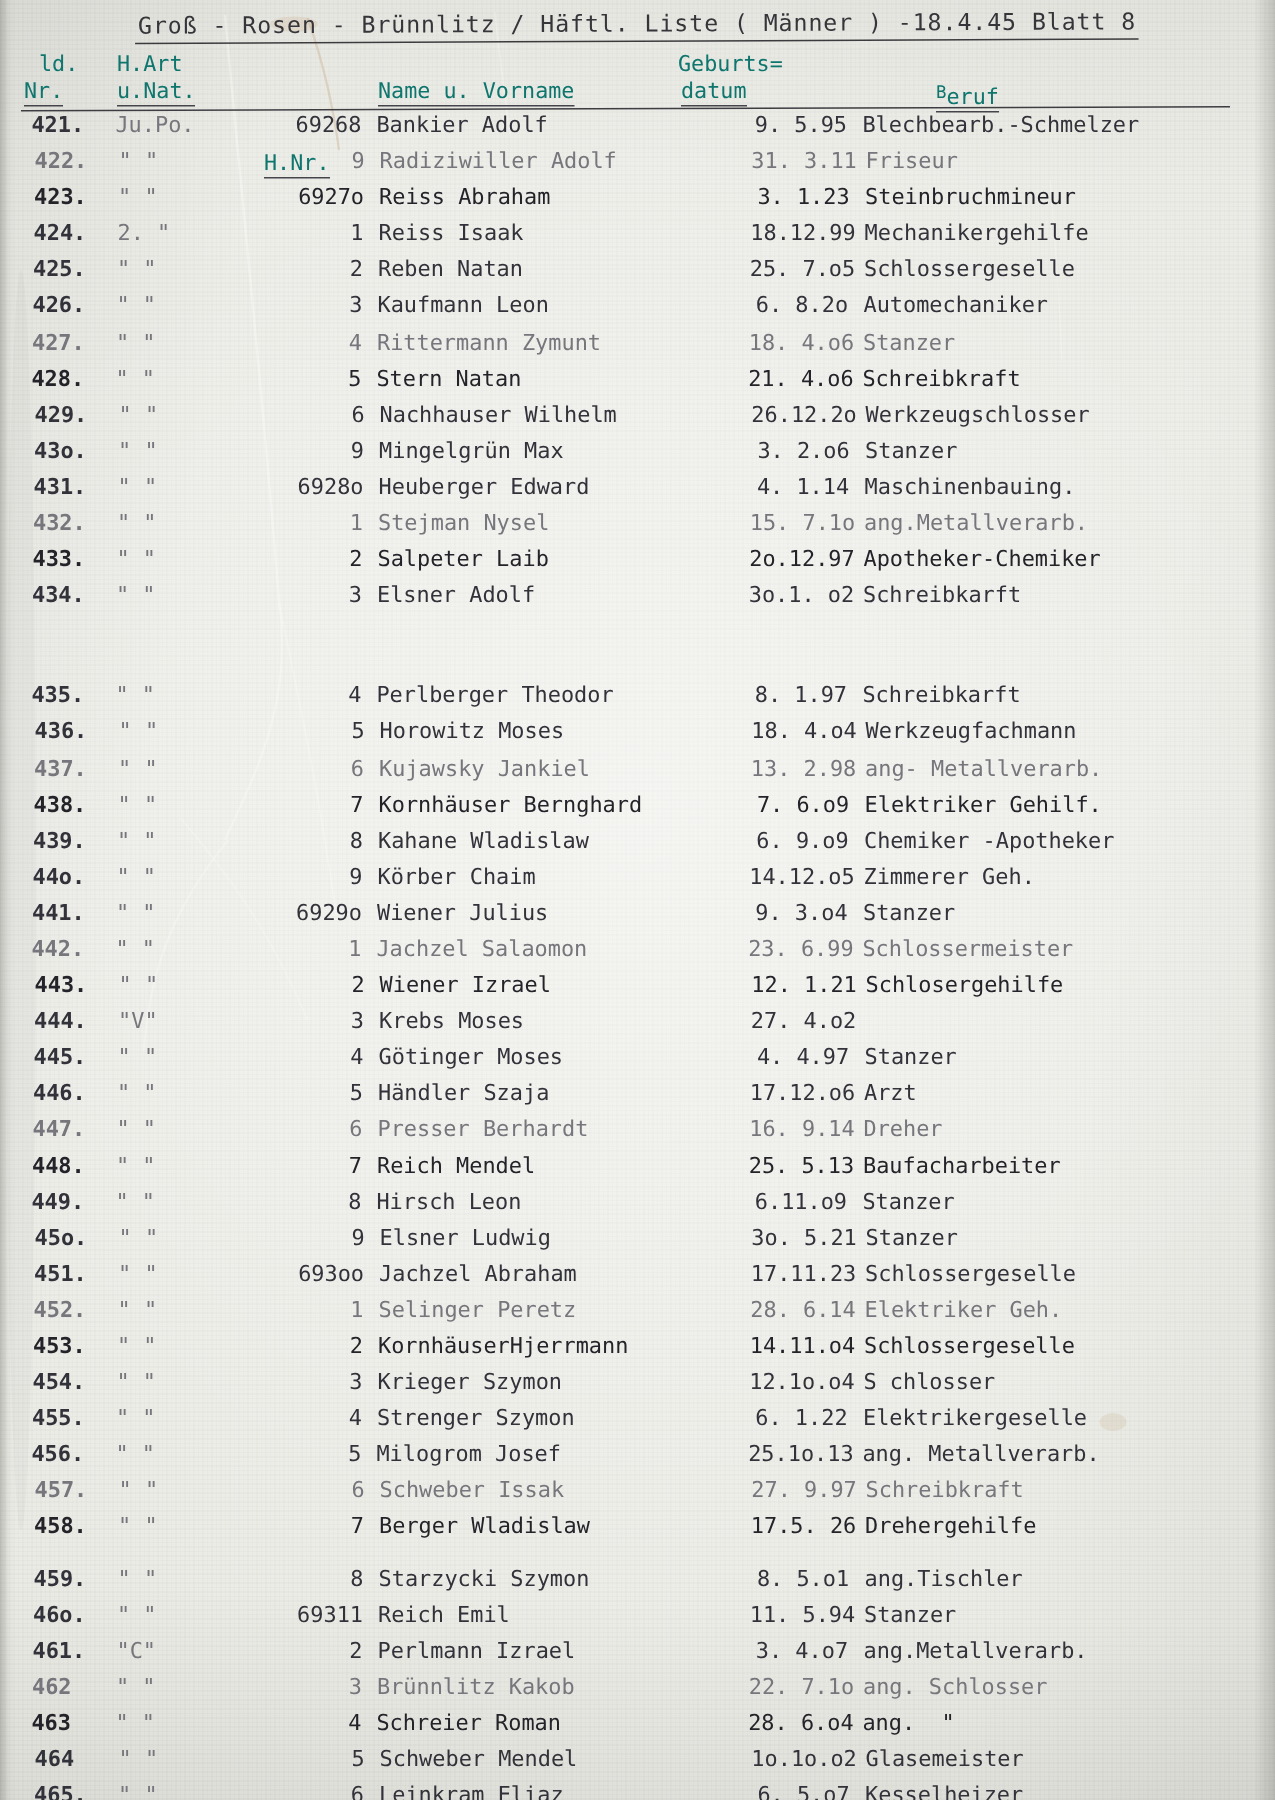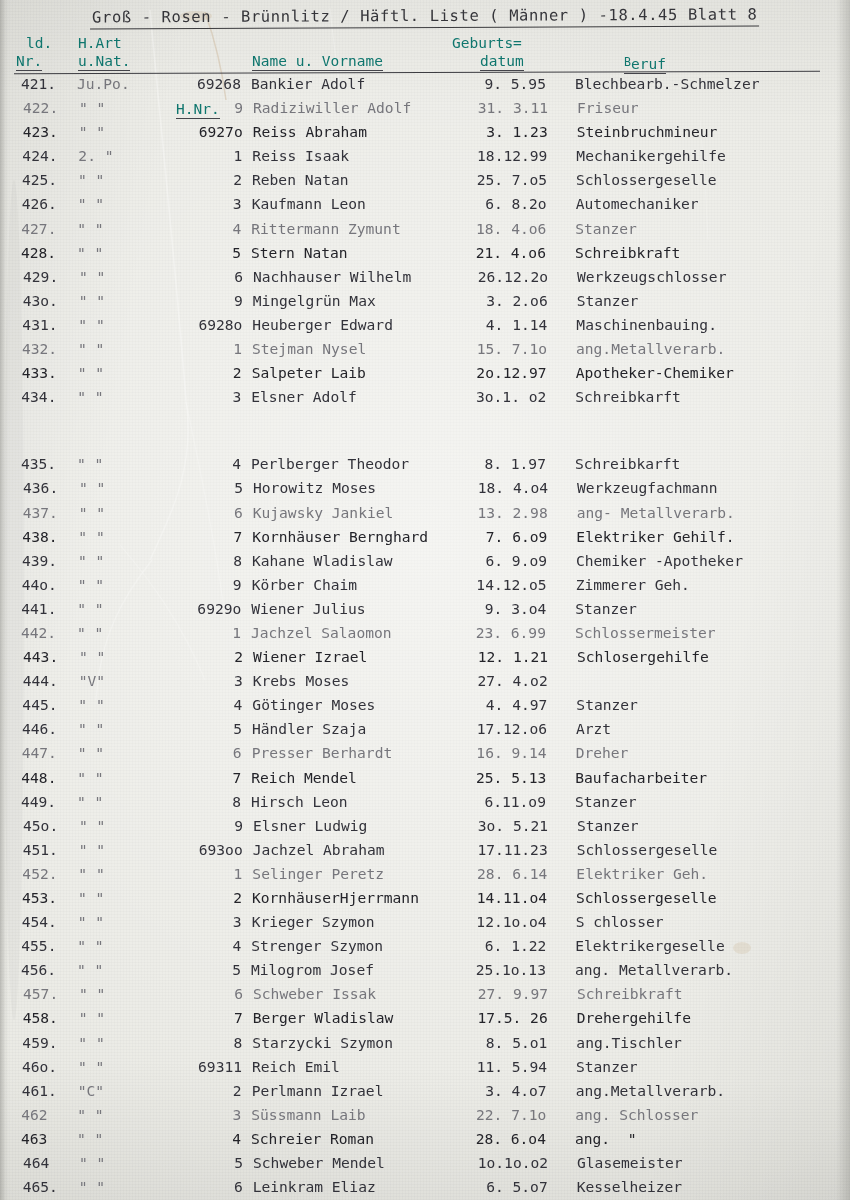--- a/index.html
+++ b/index.html
@@ -62,25 +62,25 @@
     border-top:1.8px solid #3d3d42;
     transform:rotate(-0.18deg);
   }
 
   
   .rows{position:absolute;left:0;top:72px;right:0;}
   .row{
     position:relative;height:24.1px;white-space:pre;font-size:14.6px;line-height:24.1px;
   }
   .cell{position:absolute;white-space:pre;color:#32323a;}
-  .c-nr   {left:22px;  width:60px;}
+  .c-nr   {left:22px;  width:60px;font-weight:bold;}
   .c-hart {left:78px;  width:96px; }
   .c-hnr  {left:136px; width:106px;text-align:right;}
   .c-name {left:252px; width:210px;}
-  .c-geb  {left:435px; width:112px;text-align:right;}
+  .c-geb  {left:479px; width:112px;text-align:center;}
   .c-ber  {left:576px; width:268px;}
 
   
   .faint{color:#76767c;}
   .dark{color:#232329;}
   .sup{font-size:0.80em;vertical-align:0.32em;}
 </style>
 </head>
 <body>
 
@@ -114,21 +114,21 @@
     <span class="ch" style="left:16px;top:20px;"><span class="u">Nr.</span></span>
 
     <span class="ch" style="left:78px;top:2px;">H.Art</span>
     <span class="ch" style="left:78px;top:20px;"><span class="u">u.Nat.</span></span>
 
     <span class="ch" style="left:176px;top:20px;margin-top:48px;"><span class="u">H.Nr.</span></span>
 
     <span class="ch" style="left:252px;top:20px;"><span class="u">Name u. Vorname</span></span>
 
     <span class="ch" style="left:452px;top:2px;">Geburts=</span>
-    <span class="ch" style="left:480px;top:20px;"><span class="u">datum</span></span>
+    <span class="ch" style="left:454px;top:20px;"><span class="u">datum</span></span>
 
     <span class="ch" style="left:624px;top:22px;"><span class="u"><span class="sup" style="vertical-align:0.30em;">B</span><span>eruf</span></span></span>
   </div>
 
   <div class="rule"></div>
 
   <div class="rows" id="rows">
       <div class="row" style="transform: translateX(-1.05px);"><span class="cell c-nr">421.</span><span class="cell c-hart faint">Ju.Po.</span><span class="cell c-hnr">69268</span><span class="cell c-name">Bankier Adolf</span><span class="cell c-geb">9. 5.95</span><span class="cell c-ber">Blechbearb.-Schmelzer</span></div>
       <div class="row" style="transform: translateX(1.05px);"><span class="cell c-nr faint">422.</span><span class="cell c-hart faint">" "</span><span class="cell c-hnr faint">9</span><span class="cell c-name faint">Radiziwiller Adolf</span><span class="cell c-geb faint">31. 3.11</span><span class="cell c-ber faint">Friseur</span></div>
       <div class="row" style="transform: translateX(0.7px);"><span class="cell c-nr dark">423.</span><span class="cell c-hart faint">" "</span><span class="cell c-hnr dark">6927o</span><span class="cell c-name dark">Reiss Abraham</span><span class="cell c-geb dark">3. 1.23</span><span class="cell c-ber dark">Steinbruchmineur</span></div>
@@ -160,24 +160,24 @@
       <div class="row" style="transform: translateX(-1.05px);"><span class="cell c-nr">449.</span><span class="cell c-hart faint">" "</span><span class="cell c-hnr">8</span><span class="cell c-name">Hirsch Leon</span><span class="cell c-geb">6.11.o9</span><span class="cell c-ber">Stanzer</span></div>
       <div class="row" style="transform: translateX(1.05px);"><span class="cell c-nr">45o.</span><span class="cell c-hart faint">" "</span><span class="cell c-hnr">9</span><span class="cell c-name">Elsner Ludwig</span><span class="cell c-geb">3o. 5.21</span><span class="cell c-ber">Stanzer</span></div>
       <div class="row" style="transform: translateX(0.7px);"><span class="cell c-nr">451.</span><span class="cell c-hart faint">" "</span><span class="cell c-hnr">693oo</span><span class="cell c-name">Jachzel Abraham</span><span class="cell c-geb">17.11.23</span><span class="cell c-ber">Schlossergeselle</span></div>
       <div class="row" style="transform: translateX(0.35px);"><span class="cell c-nr faint">452.</span><span class="cell c-hart faint">" "</span><span class="cell c-hnr faint">1</span><span class="cell c-name faint">Selinger Peretz</span><span class="cell c-geb faint">28. 6.14</span><span class="cell c-ber faint">Elektriker Geh.</span></div>
       <div class="row" style="transform: translateX(0px);"><span class="cell c-nr dark">453.</span><span class="cell c-hart faint">" "</span><span class="cell c-hnr dark">2</span><span class="cell c-name dark">KornhäuserHjerrmann</span><span class="cell c-geb dark">14.11.o4</span><span class="cell c-ber dark">Schlossergeselle</span></div>
       <div class="row" style="transform: translateX(-0.35px); padding-left: 20px;"><span class="cell c-nr">454.</span><span class="cell c-hart faint">" "</span><span class="cell c-hnr">3</span><span class="cell c-name">Krieger Szymon</span><span class="cell c-geb">12.1o.o4</span><span class="cell c-ber">S chlosser</span></div>
       <div class="row" style="transform: translateX(-0.7px);"><span class="cell c-nr">455.</span><span class="cell c-hart faint">" "</span><span class="cell c-hnr">4</span><span class="cell c-name">Strenger Szymon</span><span class="cell c-geb">6. 1.22</span><span class="cell c-ber">Elektrikergeselle</span></div>
       <div class="row" style="transform: translateX(-1.05px);"><span class="cell c-nr">456.</span><span class="cell c-hart faint">" "</span><span class="cell c-hnr">5</span><span class="cell c-name">Milogrom Josef</span><span class="cell c-geb">25.1o.13</span><span class="cell c-ber">ang. Metallverarb.</span></div>
       <div class="row" style="transform: translateX(1.05px);"><span class="cell c-nr faint">457.</span><span class="cell c-hart faint">" "</span><span class="cell c-hnr faint">6</span><span class="cell c-name faint">Schweber Issak</span><span class="cell c-geb faint">27. 9.97</span><span class="cell c-ber faint">Schreibkraft</span></div>
       <div class="row" style="transform: translateX(0.7px);"><span class="cell c-nr dark">458.</span><span class="cell c-hart faint">" "</span><span class="cell c-hnr dark">7</span><span class="cell c-name dark">Berger Wladislaw</span><span class="cell c-geb dark">17.5. 26</span><span class="cell c-ber dark">Drehergehilfe</span></div>
-      <div class="row" style="transform: translateX(0.35px);"><span class="cell c-nr">459.</span><span class="cell c-hart faint">" "</span><span class="cell c-hnr">8</span><span class="cell c-name">Starzycki Szymon</span><span class="cell c-geb">8. 5.o1</span><span class="cell c-ber">ang.Tischler</span></div>
+      <div class="row" style="transform: translateX(0.35px); margin-top: 10px;"><span class="cell c-nr">459.</span><span class="cell c-hart faint">" "</span><span class="cell c-hnr">8</span><span class="cell c-name">Starzycki Szymon</span><span class="cell c-geb">8. 5.o1</span><span class="cell c-ber">ang.Tischler</span></div>
       <div class="row" style="transform: translateX(0px);"><span class="cell c-nr">46o.</span><span class="cell c-hart faint">" "</span><span class="cell c-hnr">69311</span><span class="cell c-name">Reich Emil</span><span class="cell c-geb">11. 5.94</span><span class="cell c-ber">Stanzer</span></div>
       <div class="row" style="transform: translateX(-0.35px);"><span class="cell c-nr">461.</span><span class="cell c-hart faint">"C"</span><span class="cell c-hnr">2</span><span class="cell c-name">Perlmann Izrael</span><span class="cell c-geb">3. 4.o7</span><span class="cell c-ber">ang.Metallverarb.</span></div>
-      <div class="row" style="transform: translateX(-0.7px);"><span class="cell c-nr faint">462</span><span class="cell c-hart faint">" "</span><span class="cell c-hnr faint">3</span><span class="cell c-name faint">Süssmann Laib</span><span class="cell c-geb faint">22. 7.1o</span><span class="cell c-ber faint">ang. Schlosser</span></div>
+      <div class="row" style="transform: translateX(-0.7px);"><span class="cell c-nr faint">462</span><span class="cell c-hart faint">" "</span><span class="cell c-hnr faint">3</span><span class="cell c-name faint">Brünnlitz Kakob</span><span class="cell c-geb faint">22. 7.1o</span><span class="cell c-ber faint">ang. Schlosser</span></div>
       <div class="row" style="transform: translateX(-1.05px);"><span class="cell c-nr dark">463</span><span class="cell c-hart faint">" "</span><span class="cell c-hnr dark">4</span><span class="cell c-name dark">Schreier Roman</span><span class="cell c-geb dark">28. 6.o4</span><span class="cell c-ber dark">ang.  "</span></div>
       <div class="row" style="transform: translateX(1.05px);"><span class="cell c-nr">464</span><span class="cell c-hart faint">" "</span><span class="cell c-hnr">5</span><span class="cell c-name">Schweber Mendel</span><span class="cell c-geb">1o.1o.o2</span><span class="cell c-ber">Glasemeister</span></div>
       <div class="row" style="transform: translateX(0.7px);"><span class="cell c-nr">465.</span><span class="cell c-hart faint">" "</span><span class="cell c-hnr">6</span><span class="cell c-name">Leinkram Eliaz</span><span class="cell c-geb">6. 5.o7</span><span class="cell c-ber">Kesselheizer</span></div>
       <div class="row" style="transform: translateX(0.35px);"><span class="cell c-nr">466.</span><span class="cell c-hart faint">" "</span><span class="cell c-hnr">7</span><span class="cell c-name">Schwelb Georg</span><span class="cell c-geb">6. 1.o7</span><span class="cell c-ber">Metaalgiesser</span></div>
       <div class="row" style="transform: translateX(0px);"><span class="cell c-nr faint">467.</span><span class="cell c-hart faint">" "</span><span class="cell c-hnr faint">9</span><span class="cell c-name faint">Seifmann Markus</span><span class="cell c-geb faint">18.1. 16</span><span class="cell c-ber faint">Tiscgler</span></div>
     </div>
 
 </div>
 
 </body></html>

